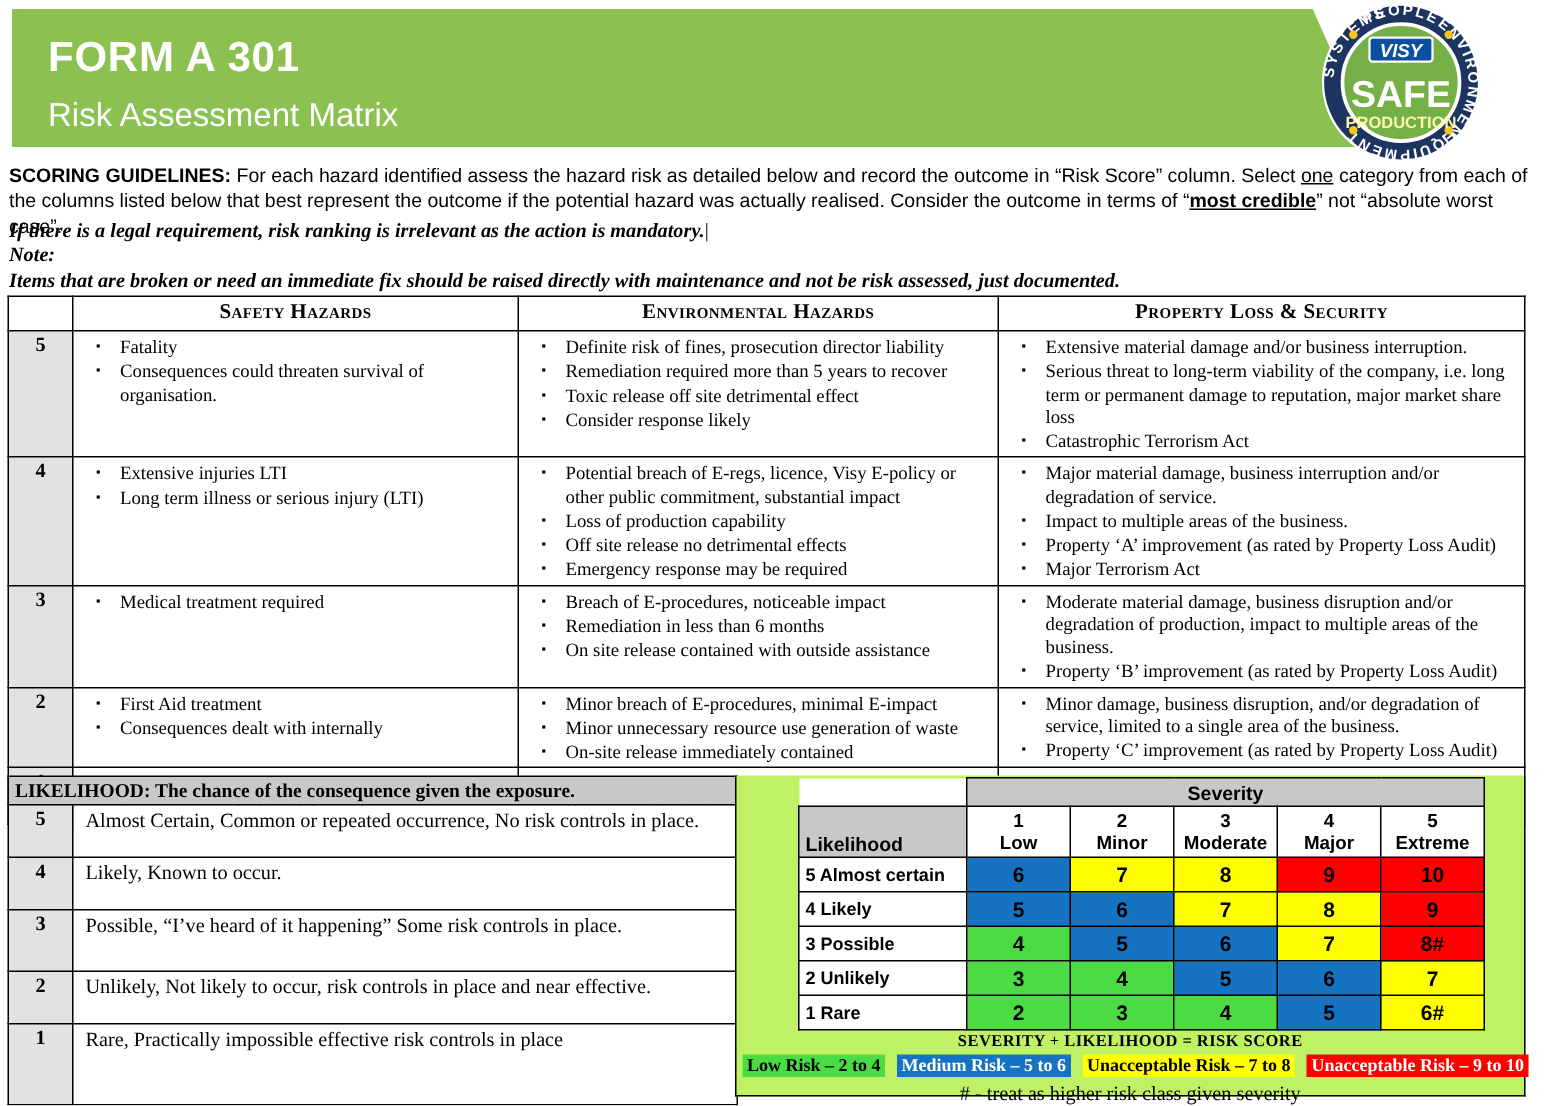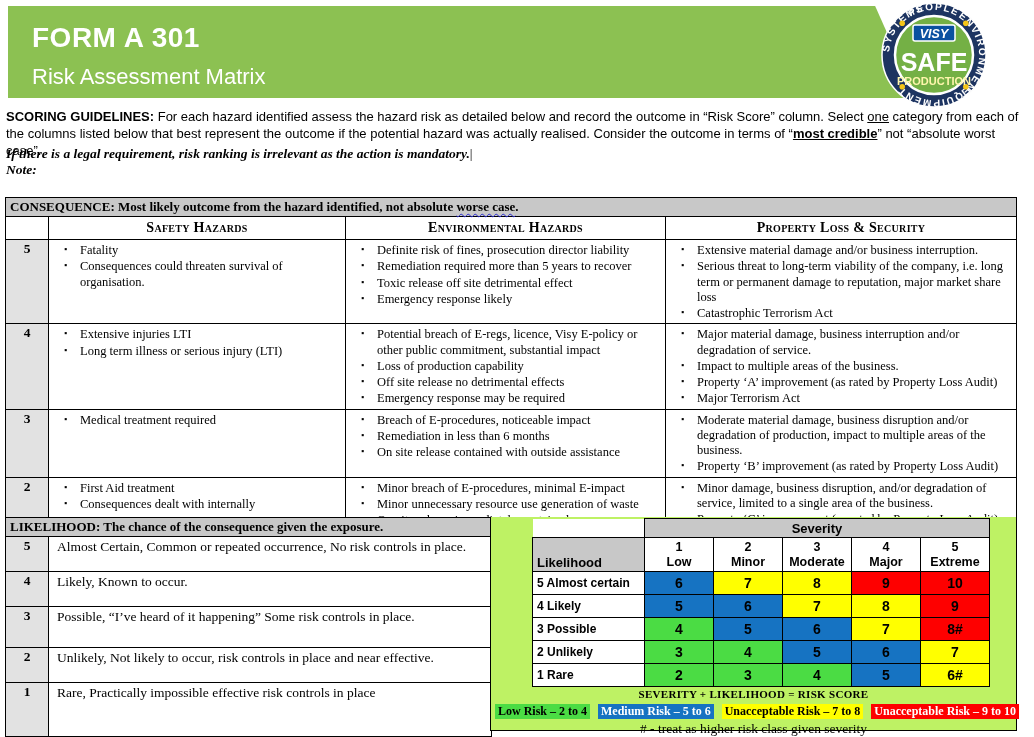--- a/index.html
+++ b/index.html
@@ -104,33 +104,31 @@
     <text x="66" y="37" text-anchor="middle" fill="#ffffff" font-family="Liberation Sans, sans-serif" font-size="12.5" font-weight="bold" font-style="italic">VISY</text>
     <text x="66" y="70" text-anchor="middle" fill="#ffffff" font-family="Liberation Sans, sans-serif" font-size="25" font-weight="bold">SAFE</text>
     <text x="66" y="84" text-anchor="middle" fill="#fff6ad" font-family="Liberation Sans, sans-serif" font-size="11" font-weight="bold">PRODUCTION</text>
   </svg>
 
   <div class="guidelines"><b>SCORING GUIDELINES: </b><span>For each hazard identified assess the hazard risk as detailed below and record the outcome in “Risk Score” column. Select </span><span class="u">one</span><span> category from each of the columns listed below that best represent the outcome if the potential hazard was actually realised. Consider the outcome in terms of “</span><span class="bu">most credible</span><span>” not “absolute worst case”.</span></div>
 
   <div class="note">
     <div><span>If there is a legal requirement, risk ranking is irrelevant as the action is mandatory.</span><span class="cursor">|</span></div>
     <div>Note:</div>
+    <div>Items that are broken or need an immediate fix should be raised directly with maintenance and not be risk assessed, just documented.</div>
   </div>
 
   <table class="ctable">
     <colgroup>
         <col style="width:43px">
         <col style="width:297px">
         <col style="width:320px">
         <col style="width:351px">
       </colgroup>
     <thead>
-      <tr>
-        <td colspan="4" class="tbar"><span>CONSEQUENCE: Most likely outcome from the hazard identified, not absolute </span><span class="squiggle">worse case</span><span>.</span></td>
-      </tr>
       <tr class="chead">
         <td></td>
         <td>Safety Hazards</td>
         <td>Environmental Hazards</td>
         <td>Property Loss &amp; Security</td>
       </tr>
     </thead>
     <tbody id="ctbody">
         <tr>
           <td class="num">5</td>
@@ -138,21 +136,21 @@
             <ul>
               <li>Fatality</li>
               <li>Consequences could threaten survival of organisation.</li>
             </ul>
           </td>
           <td class="cell">
             <ul>
               <li>Definite risk of fines, prosecution director liability</li>
               <li>Remediation required more than 5 years to recover</li>
               <li>Toxic release off site detrimental effect</li>
-              <li>Emergency response likely</li>
+              <li>Consider response likely</li>
             </ul>
           </td>
           <td class="cell">
             <ul>
               <li>Extensive material damage and/or business interruption.</li>
               <li>Serious threat to long-term viability of the company, i.e. long term or permanent damage to reputation, major market share loss</li>
               <li>Catastrophic Terrorism Act</li>
             </ul>
           </td>
         </tr>

